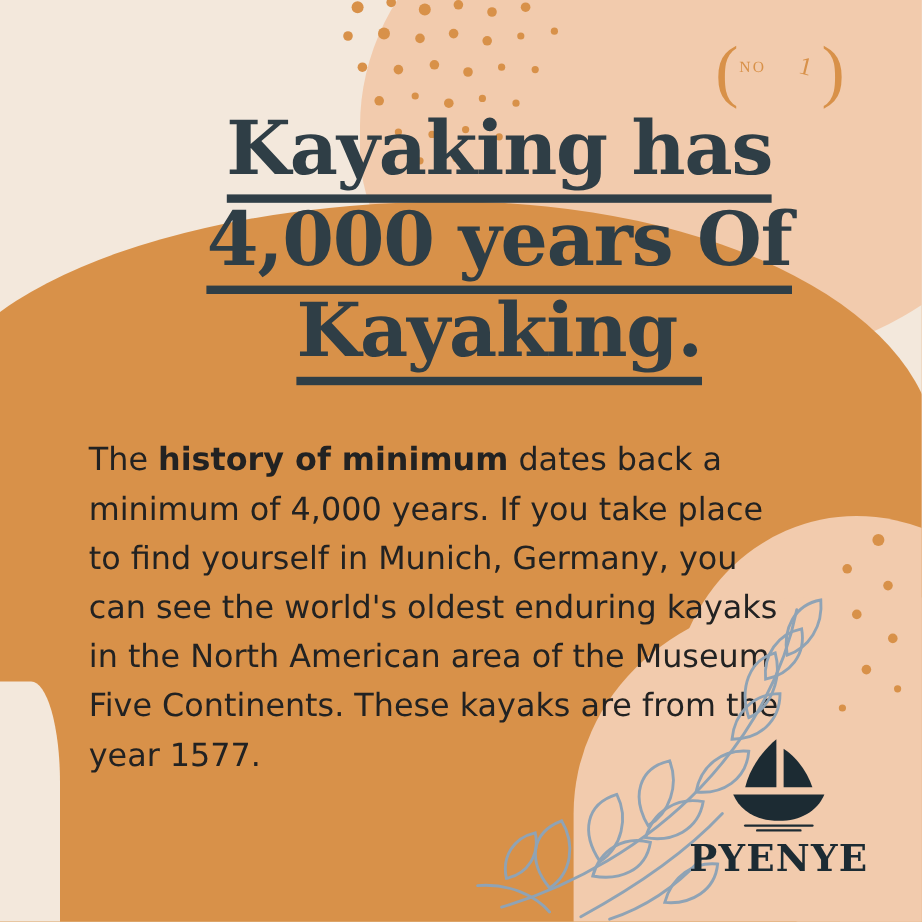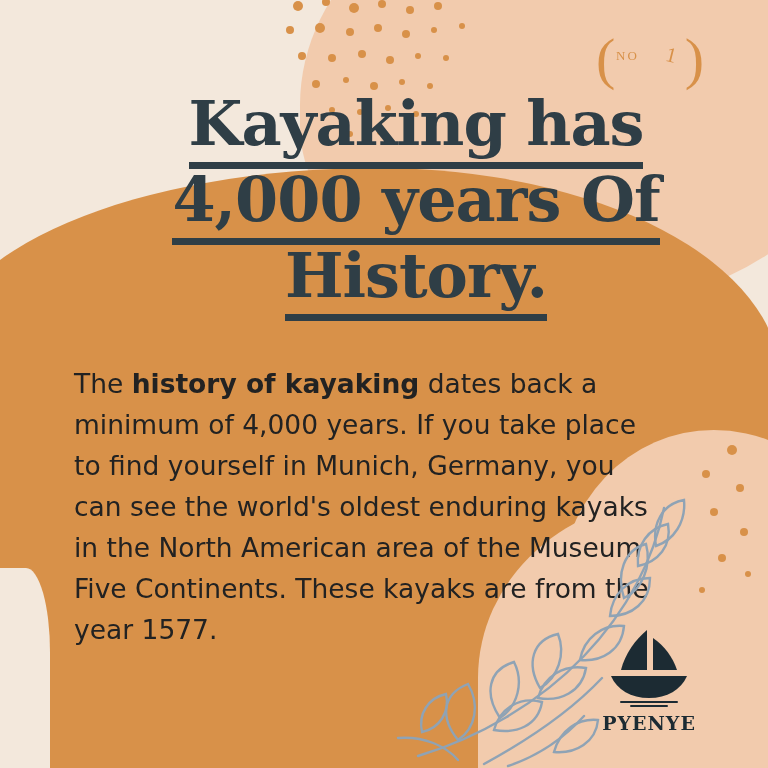--- a/index.html
+++ b/index.html
@@ -191,21 +191,21 @@
   }
   .logo-mark {
     width: 100px;
     height: 82px;
     margin: 0 auto;
   }
   .logo-text {
     margin-top: 4px;
     font-family: "DejaVu Serif", serif;
     font-weight: 700;
-    font-size: 19px;
+    font-size: 31px;
     letter-spacing: 1px;
     color: #1c2b33;
   }
 </style>
 </head>
 <body>
 
 <div class="canvas">
 
   <div class="bg-layer">
@@ -272,25 +272,25 @@
   <div class="badge">
     <span class="paren paren-l">(</span>
     <span class="badge-text">NO</span>
     <span class="badge-num">1</span>
     <span class="paren paren-r">)</span>
   </div>
 
   <div class="headline">
     <span class="hl-line"><span class="u">Kayaking has</span></span>
     <span class="hl-line"><span class="u">4,000 years Of</span></span>
-    <span class="hl-line"><span class="u">History.</span></span>
+    <span class="hl-line"><span class="u">Kayaking.</span></span>
   </div>
 
   <p class="body-copy">
-    <span>The </span><b>history of kayaking</b><span> dates back a minimum of 4,000 years. If you take place to find yourself in Munich, Germany, you can see the world's oldest enduring kayaks in the North American area of the Museum Five Continents. These kayaks are from the year 1577.</span>
+    <span>The </span><b>history of minimum</b><span> dates back a minimum of 4,000 years. If you take place to find yourself in Munich, Germany, you can see the world's oldest enduring kayaks in the North American area of the Museum Five Continents. These kayaks are from the year 1577.</span>
   </p>
 
   <div class="botanical">
     <svg width="380" height="280" viewBox="0 0 380 280">
       <g fill="none" stroke="#8fa3b5" stroke-width="2.4" stroke-linecap="round">
 
         <path d="M30 268 C 90 250, 150 216, 196 168 C 240 122, 266 70, 276 20"></path>
 
         <path d="M96 276 C 140 252, 182 224, 214 190"></path>
 

